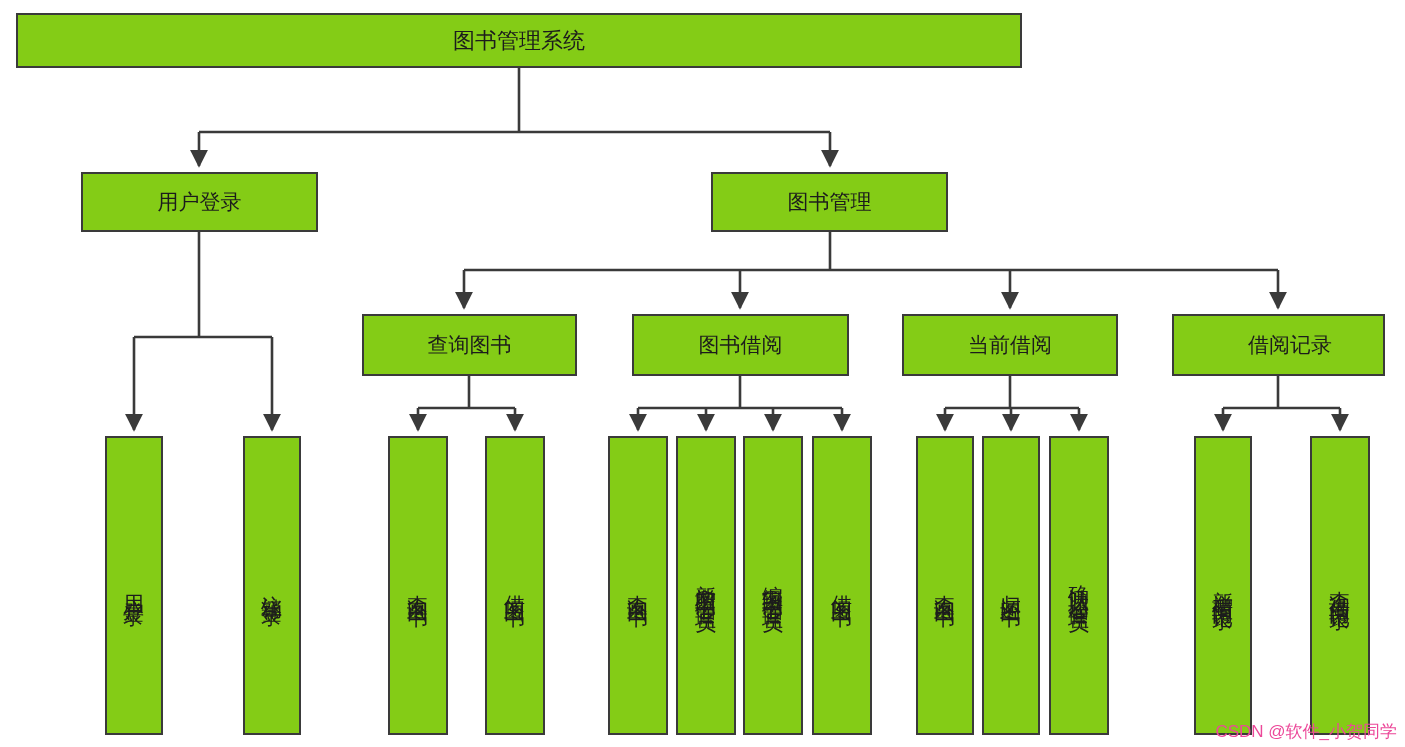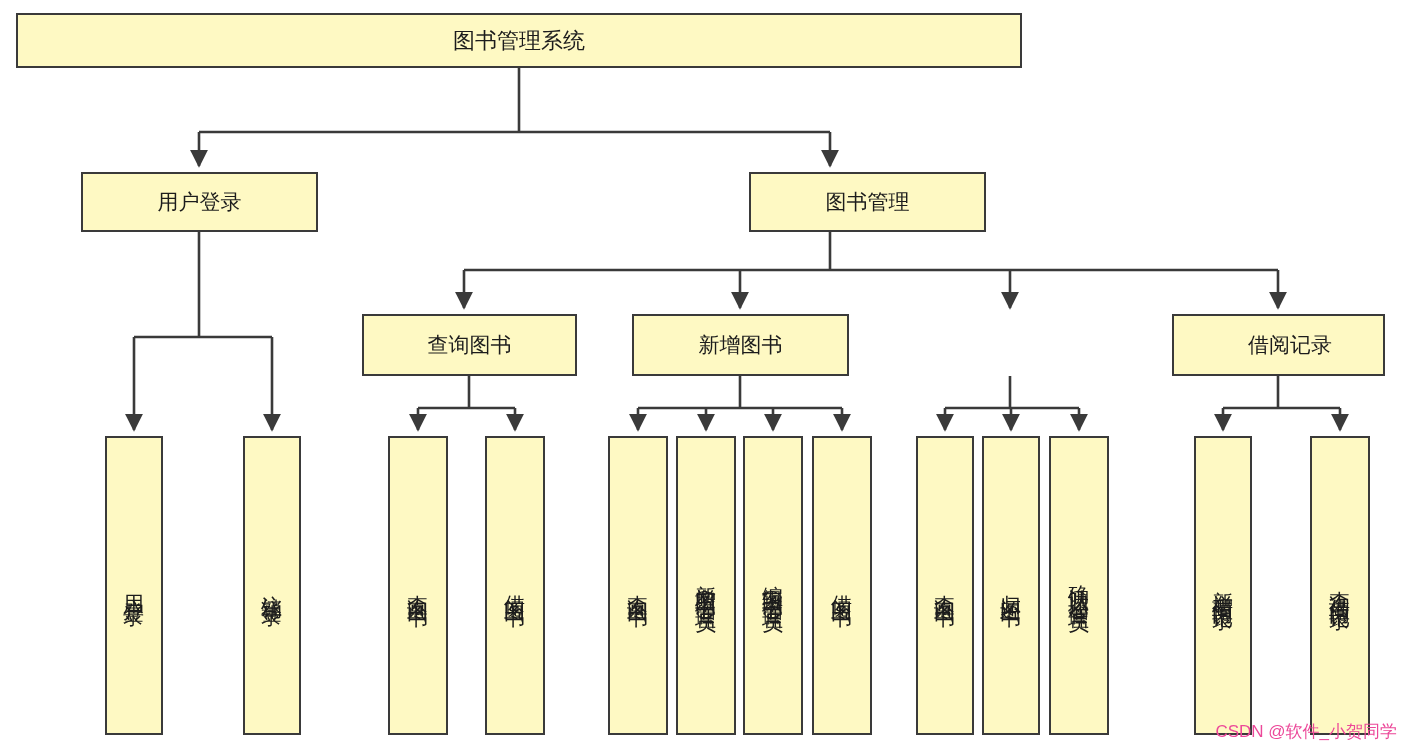--- a/index.html
+++ b/index.html
@@ -8,21 +8,21 @@
     background:#ffffff;
     font-family:"Liberation Sans","DejaVu Sans",sans-serif;
     overflow:hidden;
   }
   #diagram{position:relative;width:1405px;height:747px;}
   #edges{position:absolute;left:0;top:0;width:1405px;height:747px;}
 
   .node{
     position:absolute;
     box-sizing:border-box;
-    background:#fef9c3;
+    background:#84cc16;
     border:2px solid #3a3a3a;
     display:flex;
     align-items:center;
     justify-content:center;
     color:#1c1c1c;
     z-index:2;
   }
   .node .lbl{
     display:block;
     text-align:center;
@@ -109,32 +109,35 @@
   </svg>
 
   <div class="node root horiz" style="left:16px;top:13px;width:1006px;height:55px;">
     <span class="lbl">图书管理系统</span>
   </div>
 
   <div class="node horiz" style="left:81px;top:172px;width:237px;height:60px;">
     <span class="lbl">用户登录</span>
   </div>
 
-  <div class="node horiz" style="left:711px;top:172px;width:237px;height:60px;margin-left:38px;">
+  <div class="node horiz" style="left:711px;top:172px;width:237px;height:60px;">
     <span class="lbl">图书管理</span>
   </div>
 
   <div class="node horiz" style="left:362px;top:314px;width:215px;height:62px;">
     <span class="lbl">查询图书</span>
   </div>
 
   <div class="node horiz" style="left:632px;top:314px;width:217px;height:62px;">
-    <span class="lbl">新增图书</span>
+    <span class="lbl">图书借阅</span>
   </div>
 
+  <div class="node horiz" style="left:902px;top:314px;width:216px;height:62px;">
+    <span class="lbl">当前借阅</span>
+  </div>
 
   <div class="node horiz" style="left:1172px;top:314px;width:213px;height:62px;padding-left:23px;">
     <span class="lbl">借阅记录</span>
   </div>
 
   <div class="node vert" style="left:105px;top:436px;width:58px;height:299px;">
     <span class="lbl">用户登录</span>
   </div>
   <div class="node vert" style="left:243px;top:436px;width:58px;height:299px;">
     <span class="lbl">注销登录</span>

